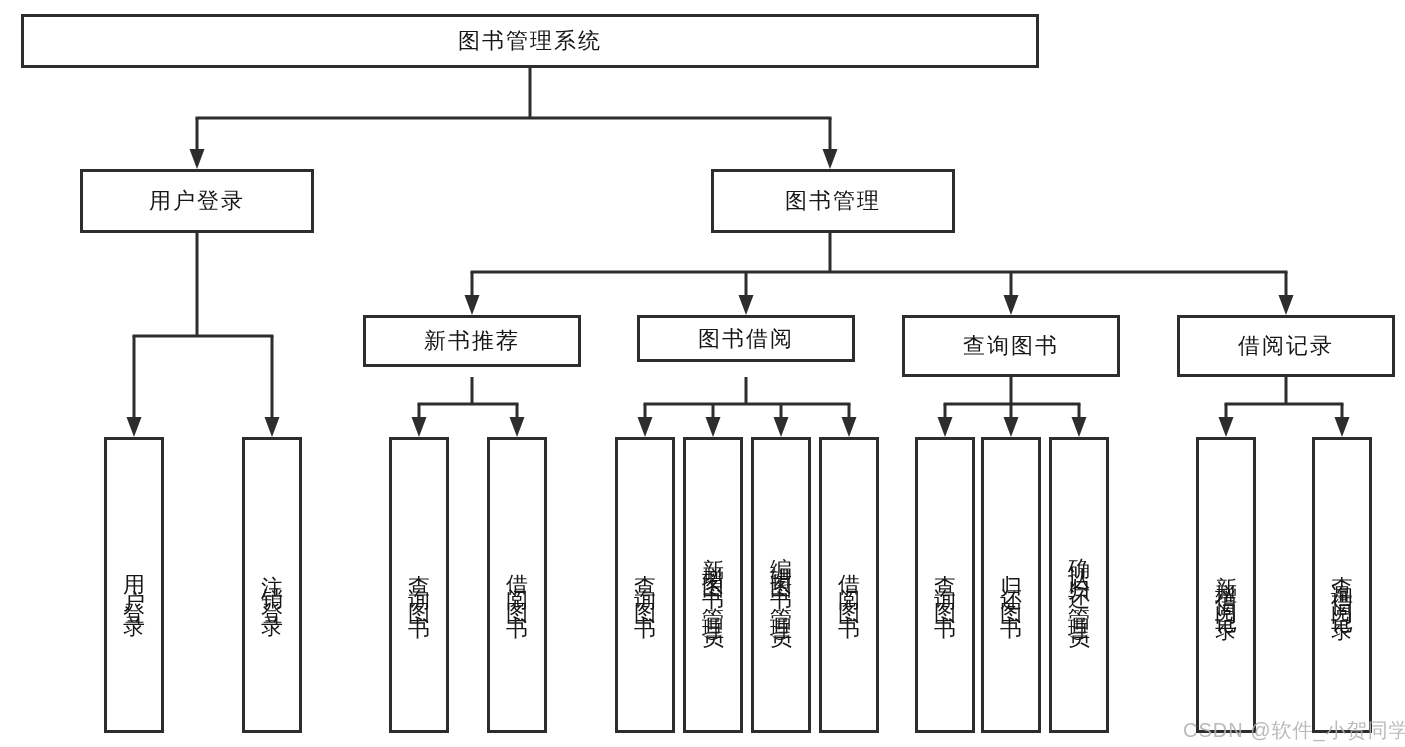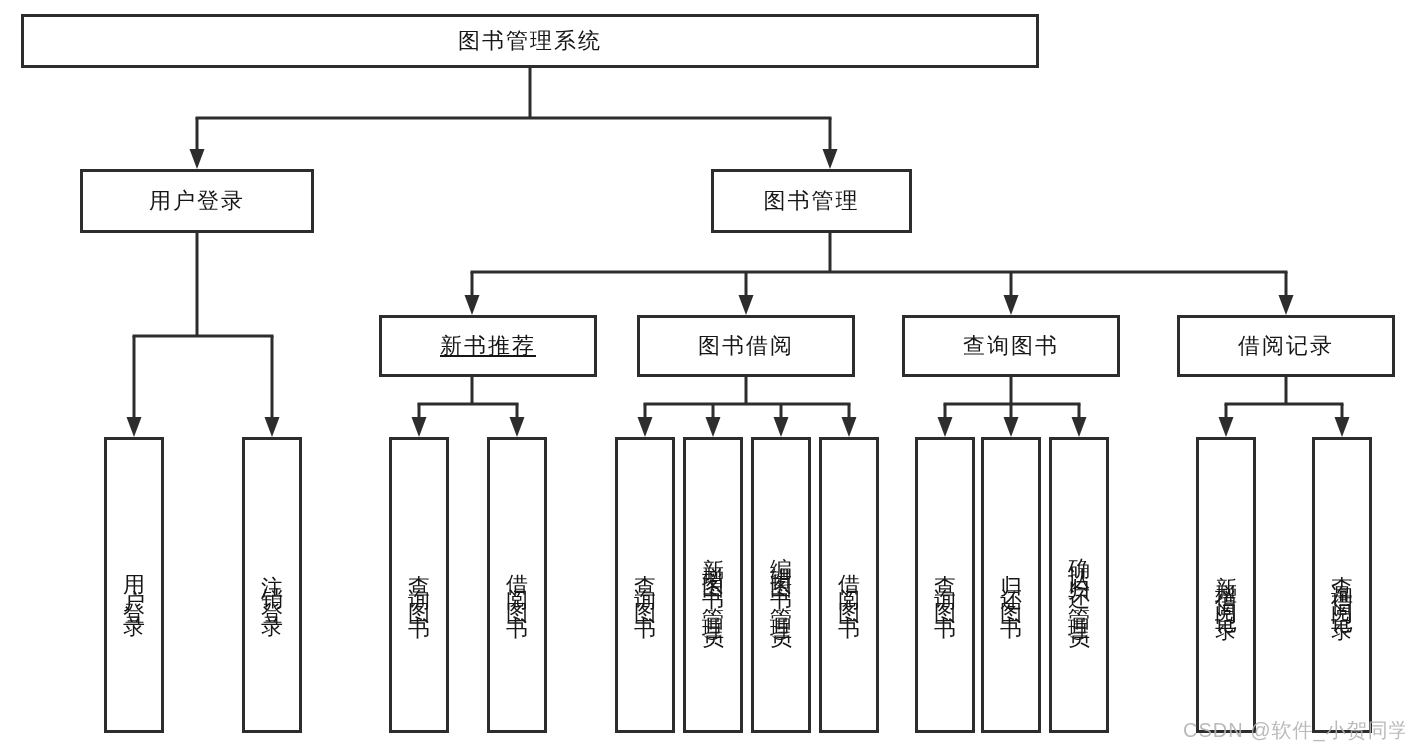--- a/index.html
+++ b/index.html
@@ -115,24 +115,24 @@
       <line x1="1224.5" y1="404" x2="1343.5" y2="404" stroke="#2d2d2d" stroke-width="3"></line>
       <line x1="1226" y1="404" x2="1226" y2="421" stroke="#2d2d2d" stroke-width="3"></line>
       <polygon points="1218.5,417 1233.5,417 1226,437" fill="#2d2d2d"></polygon>
       <line x1="1342" y1="404" x2="1342" y2="421" stroke="#2d2d2d" stroke-width="3"></line>
       <polygon points="1334.5,417 1349.5,417 1342,437" fill="#2d2d2d"></polygon>
     </svg>
 
   <div class="node h" style="left:21px; top:14px; width:1018px; height:54px;">图书管理系统</div>
 
   <div class="node h" style="left:80px; top:169px; width:234px; height:64px;">用户登录</div>
-  <div class="node h" style="left:711px; top:169px; width:201px; height:64px;text-align:right;">图书管理</div>
+  <div class="node h" style="left:711px; top:169px; width:244px; height:64px;text-align:right;">图书管理</div>
 
-  <div class="node h" style="left:379px; top:315px; width:218px; height:62px;text-decoration:underline;">新书推荐</div>
-  <div class="node h" style="left:637px; top:315px; width:218px; height:62px;">图书借阅</div>
+  <div class="node h" style="left:363px; top:315px; width:218px; height:52px;">新书推荐</div>
+  <div class="node h" style="left:637px; top:315px; width:218px; height:47px;">图书借阅</div>
   <div class="node h" style="left:902px; top:315px; width:218px; height:62px;">查询图书</div>
   <div class="node h" style="left:1177px; top:315px; width:218px; height:62px;">借阅记录</div>
 
   <div class="node v short" style="left:104px; top:437px; width:60px; height:296px;">
     <span>用户登录</span>
   </div>
   <div class="node v short" style="left:242px; top:437px; width:60px; height:296px;">
     <span>注销登录</span>
   </div>
 

